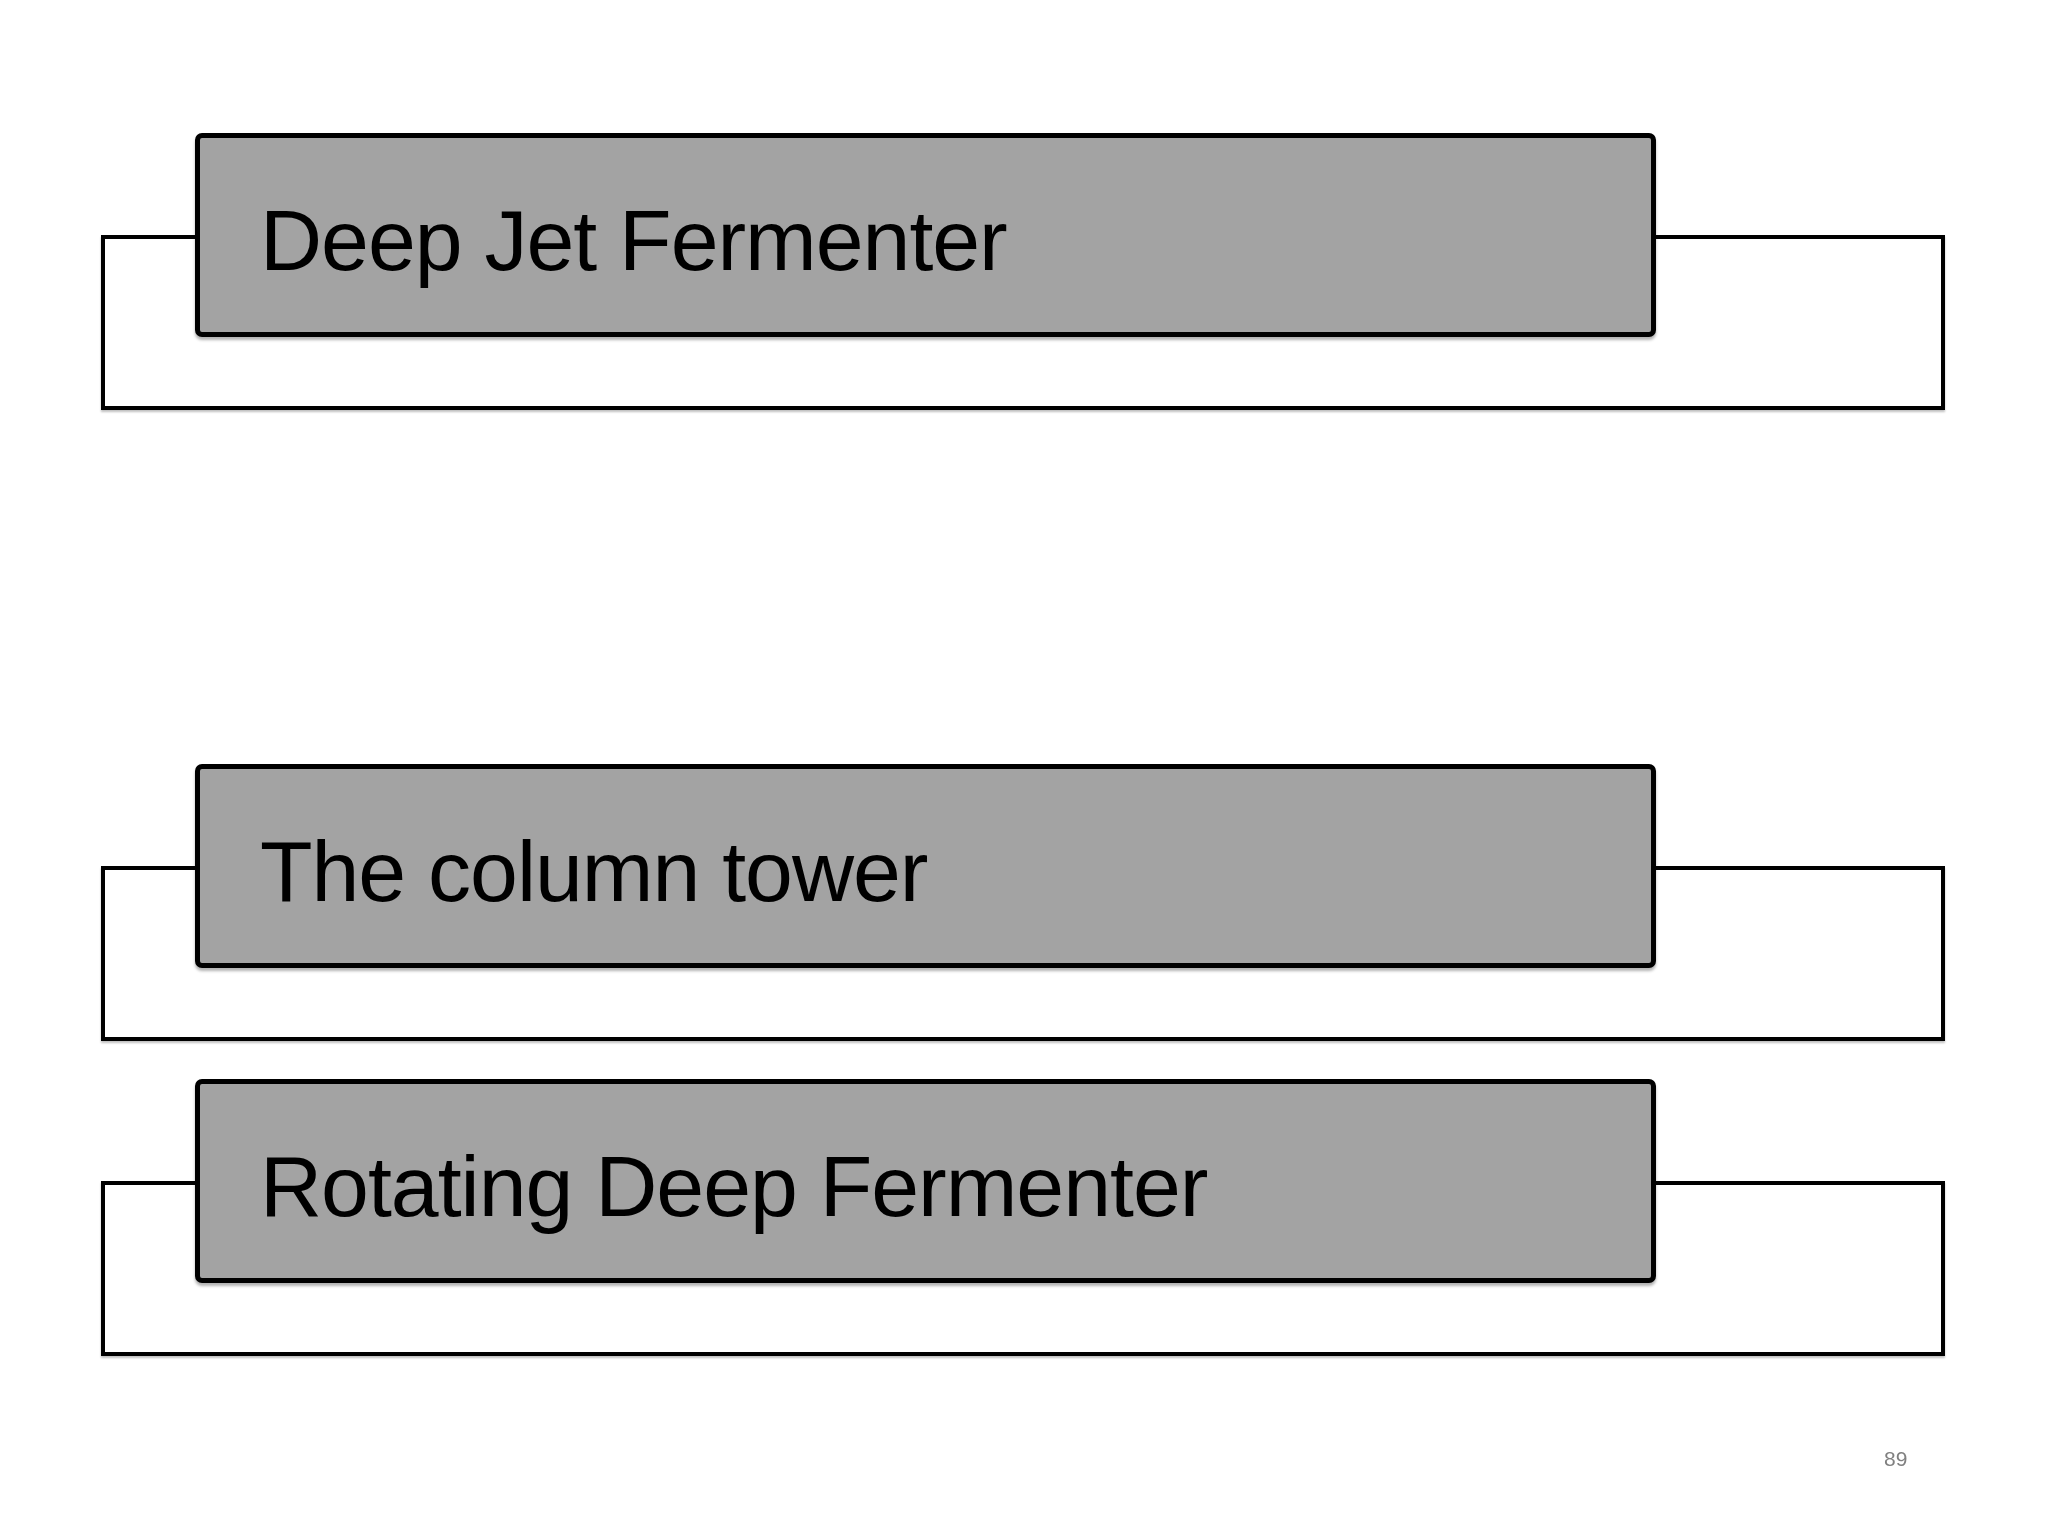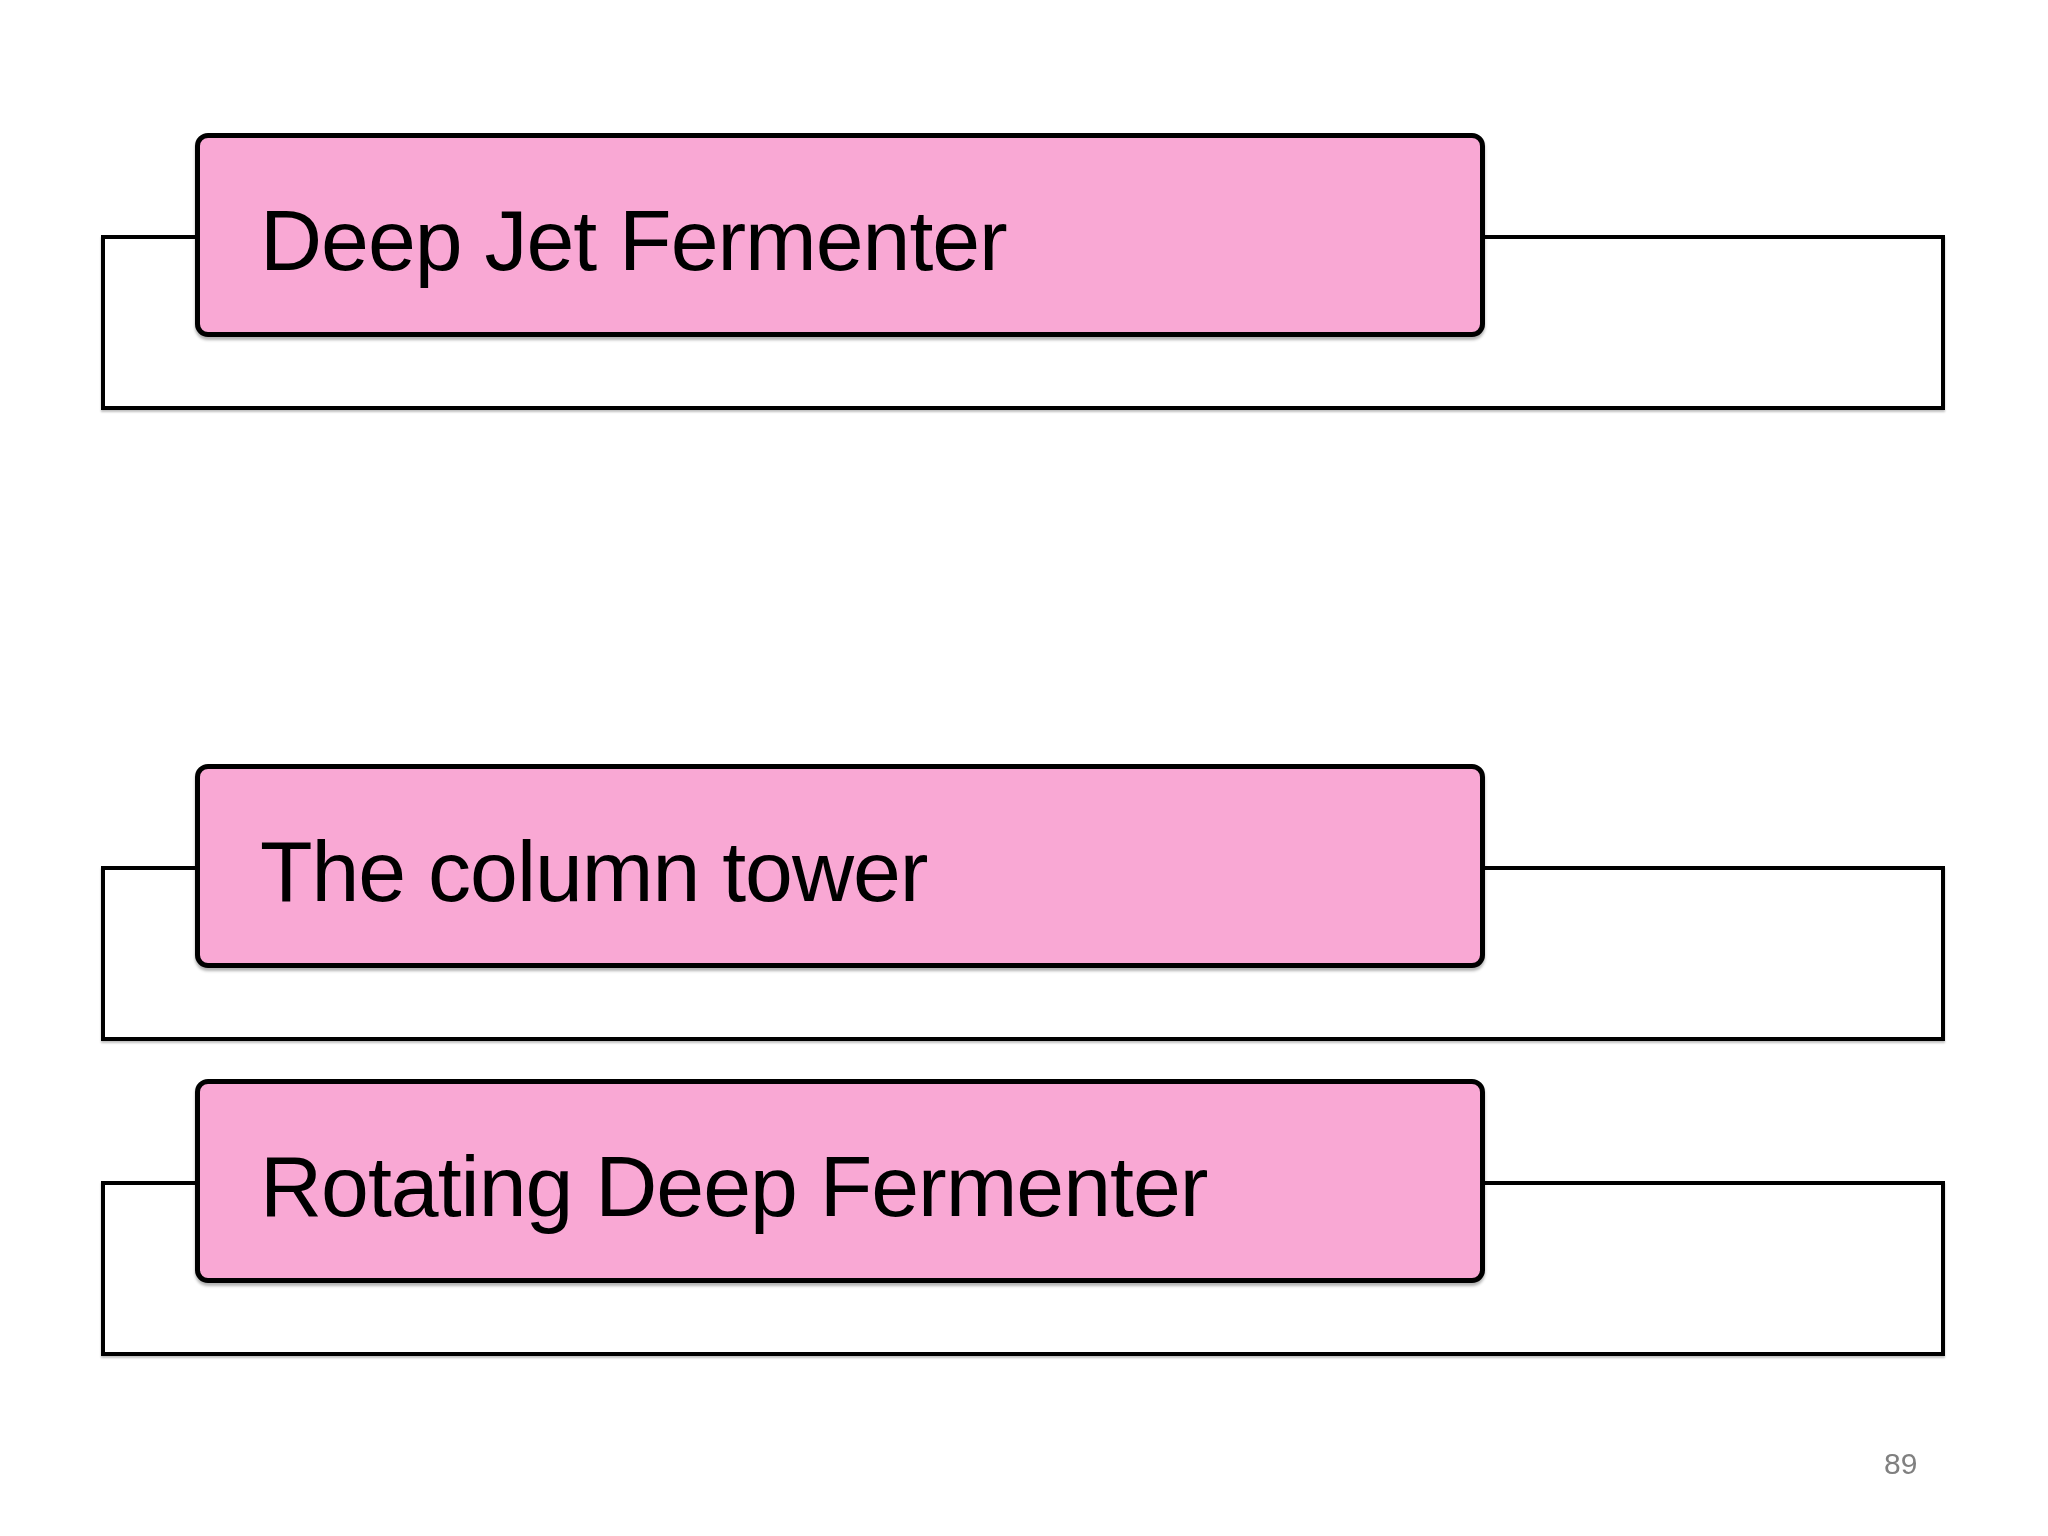--- a/index.html
+++ b/index.html
@@ -34,44 +34,44 @@
     height: 175px;
     box-sizing: border-box;
     border: 4px solid #000000;
     background: #ffffff;
     box-shadow: 0 2px 2px rgba(0,0,0,0.25);
   }
   .box {
     position: absolute;
     left: 94px;
     top: 0;
-    width: 1290px;
+    width: 1461px;
     height: 204px;
     box-sizing: border-box;
     border: 5px solid #000000;
-    border-radius: 13px;
-    background: #f9a8d4;
+    border-radius: 7px;
+    background: #a3a3a3;
     display: flex;
     align-items: center;
     padding-left: 60px;
     box-shadow: 0 3px 3px rgba(0,0,0,0.3);
   }
   .label {
     font-size: 86px;
     line-height: 1;
     letter-spacing: -1px;
     color: #000000;
     white-space: nowrap;
     padding-top: 10px;
   }
   .page-number {
     position: absolute;
     left: 1884px;
     top: 1447px;
-    font-size: 30px;
+    font-size: 21px;
     color: #808080;
   }
 </style>
 </head>
 <body>
 
 <div class="slide">
 
   <div class="item item-1">
     <div class="band"></div>

